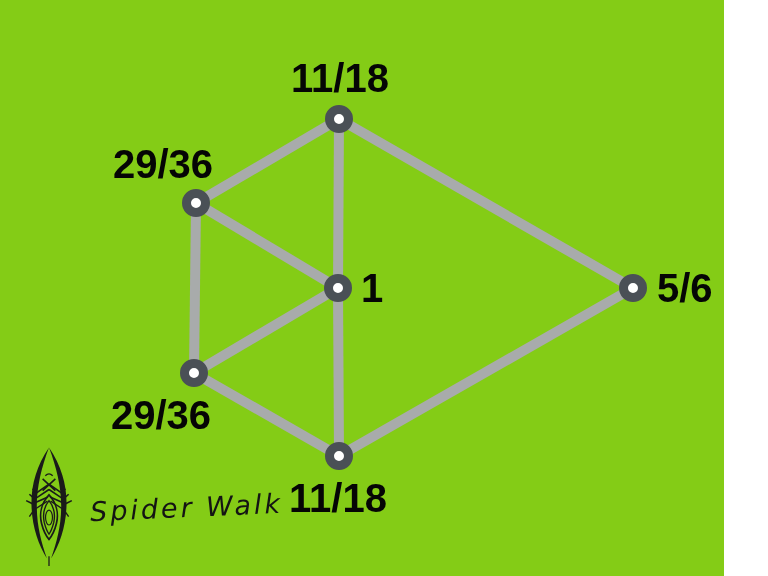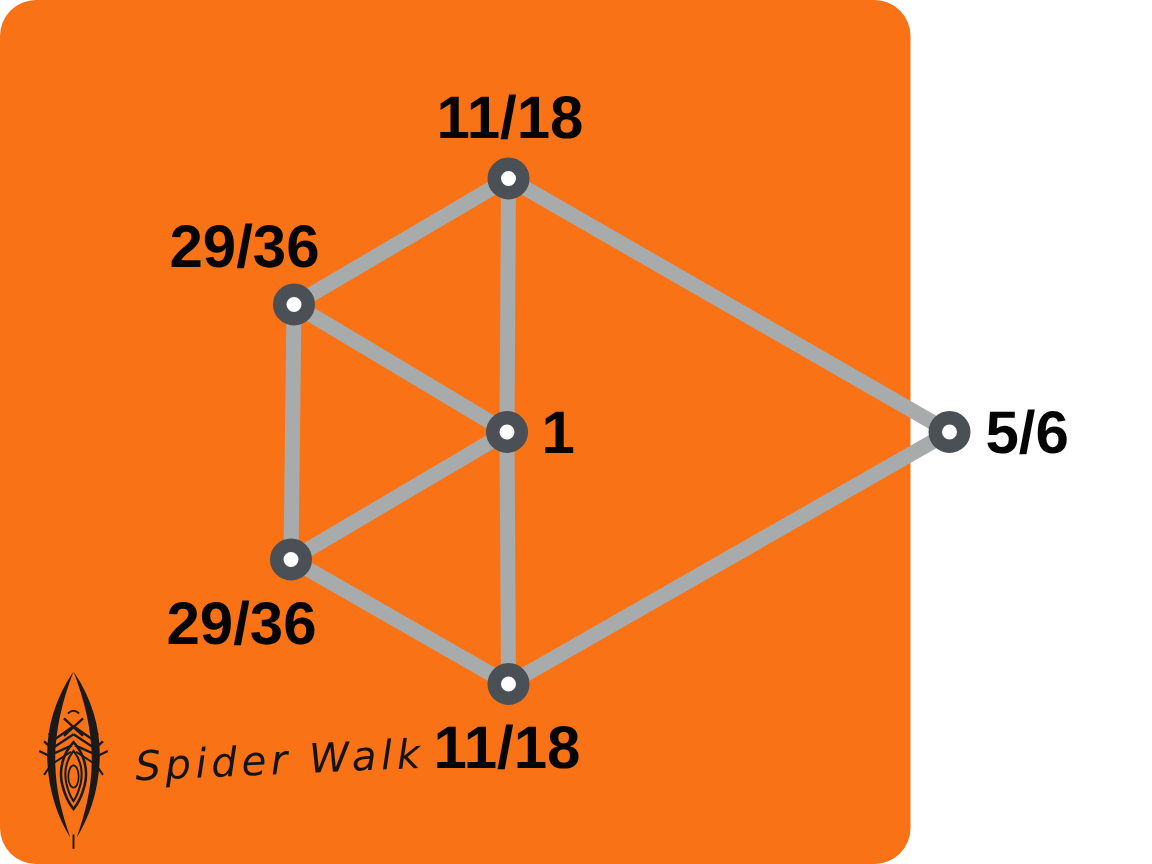--- a/index.html
+++ b/index.html
@@ -4,23 +4,22 @@
 <style>
   * { margin: 0; padding: 0; box-sizing: border-box; }
   html, body {
     width: 768px; height: 576px;
     background: #ffffff;
     overflow: hidden;
     font-family: "Liberation Sans", sans-serif;
   }
   .stage {
     position: relative;
-    width: 607px; height: 576px;
-    background: #f97316;
-    border-radius: 24px;
+    width: 724px; height: 576px;
+    background: #84cc16;
   }
   #graph-svg {
     position: absolute;
     left: 0; top: 0;
   }
   .node-label {
     font-family: "Liberation Sans", sans-serif;
     font-weight: 700;
     font-size: 40px;
     fill: #050505;

